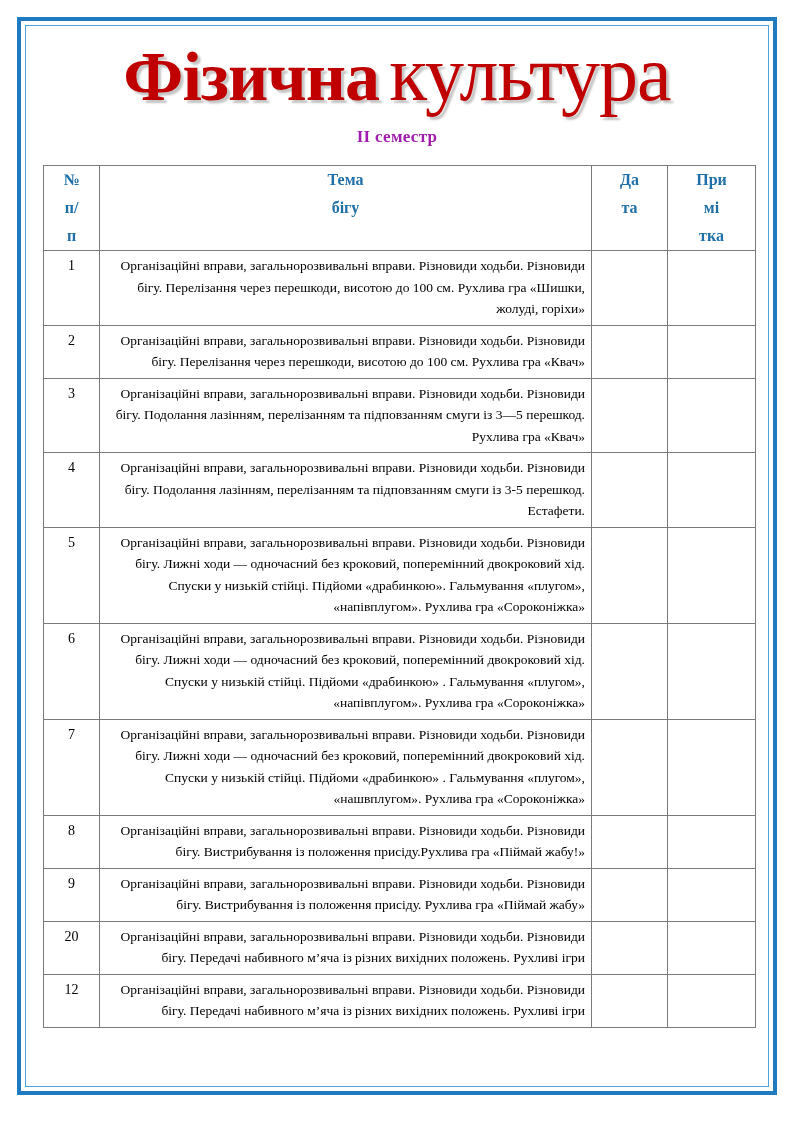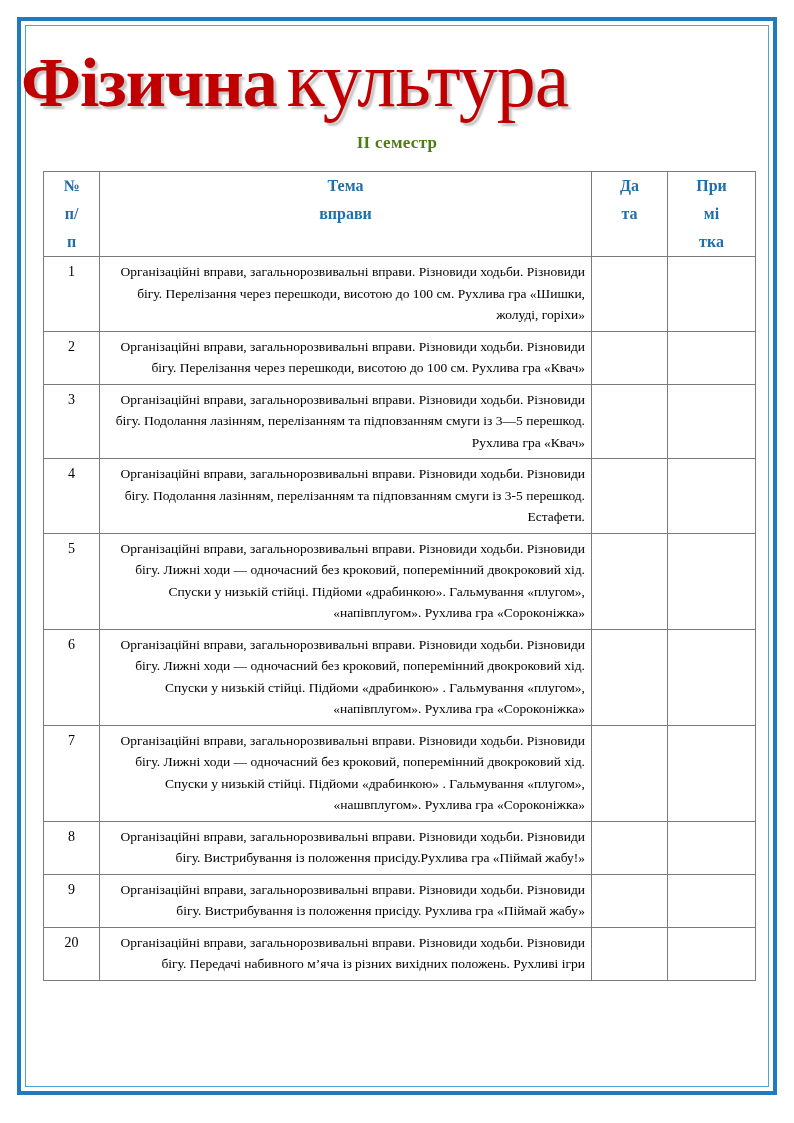--- a/index.html
+++ b/index.html
@@ -40,22 +40,22 @@
     position: absolute;
     left: 0;
     top: 0;
     right: 0;
     bottom: 0;
     padding: 0;
   }
 
   
   .title-block {
-    text-align: left;
-    padding-top: 20px;
+    text-align: center;
+    padding-top: 14px;
     line-height: 1;
     white-space: nowrap;
   }
   .title-word-1 {
     font-family: "Liberation Serif", "DejaVu Serif", serif;
     font-size: 70px;
     font-weight: bold;
     color: #c00000;
     text-shadow: 3px 3px 2px rgba(150,150,150,0.55);
     letter-spacing: -1px;
@@ -66,21 +66,21 @@
     font-weight: normal;
     color: #c00000;
     text-shadow: 3px 3px 2px rgba(150,150,150,0.55);
     margin-left: 10px;
     letter-spacing: -1px;
   }
   .subtitle {
     text-align: center;
     font-size: 17px;
     font-weight: bold;
-    color: #4d7c0f;
+    color: #a21caf;
     margin-top: 14px;
     letter-spacing: 0.3px;
   }
 
   
   .table-wrap {
     margin-top: 18px;
     padding-left: 22px;
     padding-right: 22px;
   }
@@ -158,21 +158,21 @@
         </colgroup>
         <thead>
           <tr>
             <th class="th-num">
               <div>№</div>
               <div>п/</div>
               <div>п</div>
             </th>
             <th class="th-topic">
               <div>Тема</div>
-              <div>вправи</div>
+              <div>бігу</div>
             </th>
             <th class="th-date">
               <div>Да</div>
               <div>та</div>
             </th>
             <th class="th-note">
               <div>При</div>
               <div>мі</div>
               <div>тка</div>
             </th>
@@ -232,18 +232,24 @@
               <td class="cell-topic">Організаційні вправи, загальнорозвивальні вправи. Різновиди ходьби. Різновиди бігу. Вистрибування із положення присіду. Рухлива гра «Піймай жабу»</td>
               <td class="cell-date"></td>
               <td class="cell-note"></td>
             </tr>
             <tr>
               <td class="cell-num">20</td>
               <td class="cell-topic">Організаційні вправи, загальнорозвивальні вправи. Різновиди ходьби. Різновиди бігу. Передачі набивного м’яча із різних вихідних положень. Рухливі ігри</td>
               <td class="cell-date"></td>
               <td class="cell-note"></td>
             </tr>
+            <tr>
+              <td class="cell-num">12</td>
+              <td class="cell-topic">Організаційні вправи, загальнорозвивальні вправи. Різновиди ходьби. Різновиди бігу. Передачі набивного м’яча із різних вихідних положень. Рухливі ігри</td>
+              <td class="cell-date"></td>
+              <td class="cell-note"></td>
+            </tr>
           </tbody>
       </table>
     </div>
 
   </div>
 </div>
 
 </body></html>

